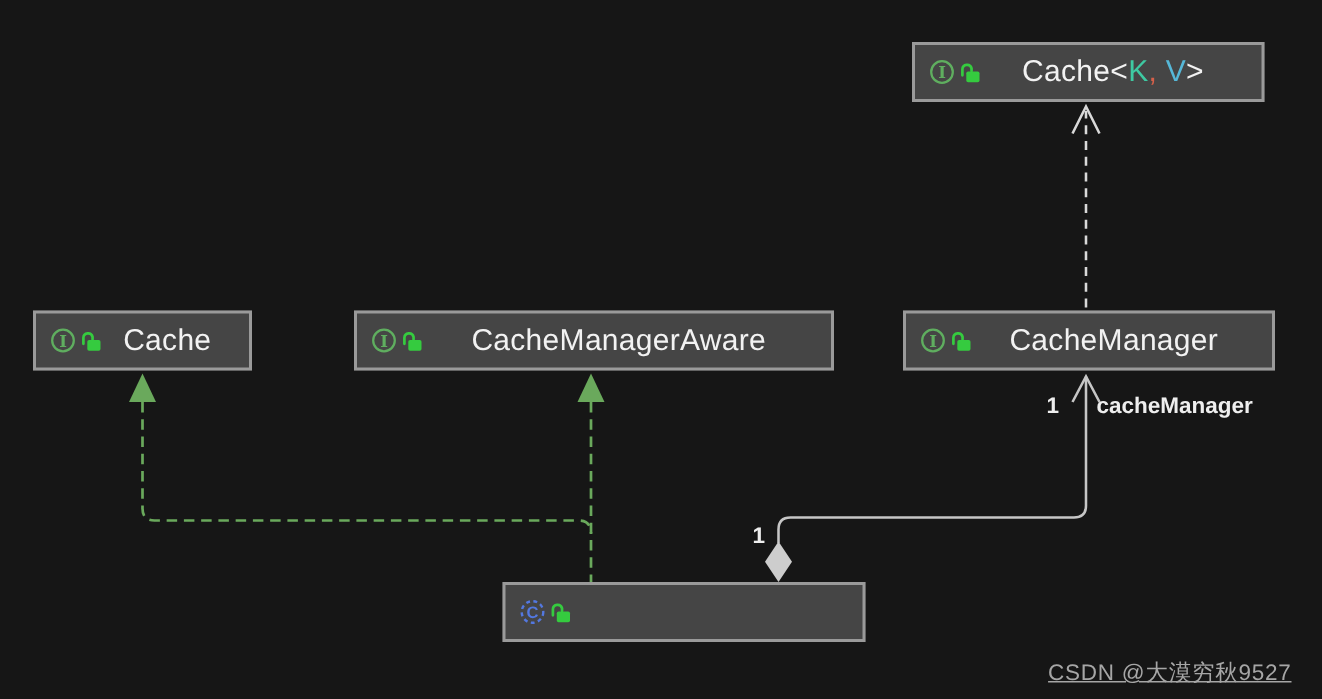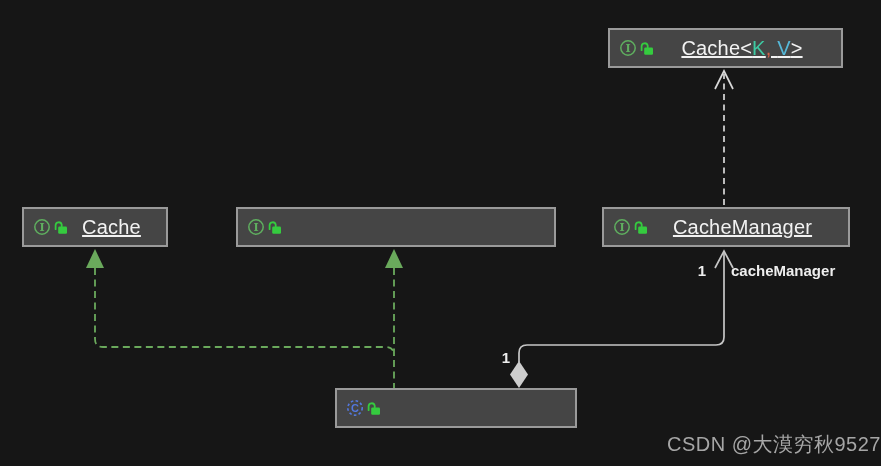--- a/index.html
+++ b/index.html
@@ -19,36 +19,36 @@
   .gray-line{stroke:var(--association_gray);stroke-width:1.7;fill:none;}
   .white-dash{stroke:var(--dependency_gray);stroke-width:1.7;fill:none;stroke-dasharray:6 4.5;}
   .dep-head{stroke:var(--dependency_gray);stroke-width:1.7;fill:none;}
   .diamond{fill:#cdcdcd;stroke:none;}
   .node{position:absolute;height:40px;background:var(--node_bg);
     border:2px solid var(--node_border);display:flex;align-items:center;
     padding:0 8px 0 9px;cursor:default;}
   .node .ic{display:inline-flex;align-items:center;justify-content:center;flex:0 0 auto;}
   .node .ic + .ic{margin-left:2px;}
   .nlabel{flex:1;text-align:center;color:var(--node_text);font-size:20px;
-    letter-spacing:0.2px;white-space:nowrap;padding-right:4px;text-decoration:underline;}
+    letter-spacing:0.2px;white-space:nowrap;padding-right:4px;}
   .tp-k{color:var(--generic_k_teal);}
   .tp-sep{color:var(--generic_comma_orange);}
   .tp-v{color:var(--generic_v_cyan);}
   .iface-circ{stroke:var(--interface_icon_green);fill:none;stroke-width:1.5;}
   .iface-letter{fill:var(--interface_icon_green);font-family:"DejaVu Serif",serif;
     font-size:11px;font-weight:bold;}
   .class-circ{stroke:var(--class_icon_blue);fill:none;stroke-width:1.6;stroke-dasharray:2.6 2.3;}
   .class-letter{fill:var(--class_icon_blue);font-family:"Liberation Sans",sans-serif;
     font-size:11px;font-weight:bold;}
   .lock-shackle{stroke:var(--lock_icon_green);stroke-width:1.8;fill:none;stroke-linecap:round;}
   .lock-body{fill:var(--lock_icon_green);}
   .edge-label{position:absolute;color:var(--edge_label_text);font-size:15px;
     font-weight:600;white-space:nowrap;line-height:18px;}
-  .watermark{position:absolute;right:0;bottom:8px;color:var(--watermark_gray);
-    font-size:20px;letter-spacing:0.5px;}
+  .watermark{position:absolute;right:20px;bottom:8px;color:var(--watermark_gray);
+    font-size:15px;letter-spacing:0.5px;text-decoration:underline;}
 </style>
 </head>
 <body>
 
 <div class="stage">
 
   <svg class="edges">
 
     <g>
       <path class="green-dash" d="M394 268 L394 388"></path>
@@ -110,20 +110,21 @@
         <circle class="iface-circ" cx="9" cy="9" r="7.2"></circle>
         <text class="iface-letter" x="9" y="13" text-anchor="middle">I</text>
       </svg>
     </span>
     <span class="ic">
       <svg width="16" height="17" viewBox="0 0 16 17">
         <path class="lock-shackle" d="M2.6 10.2 L2.6 6.2 A3.1 3.1 0 0 1 8.7 5.6 L8.7 7.4"></path>
         <rect class="lock-body" x="5.2" y="7.6" width="8.8" height="7.2" rx="1.2"></rect>
       </svg>
     </span>
+    <span class="nlabel">CacheManagerAware</span>
   </div>
 
   <div class="node" style="left:602px;top:207px;width:248px;">
     <span class="ic">
       <svg width="18" height="18" viewBox="0 0 18 18">
         <circle class="iface-circ" cx="9" cy="9" r="7.2"></circle>
         <text class="iface-letter" x="9" y="13" text-anchor="middle">I</text>
       </svg>
     </span>
     <span class="ic">

